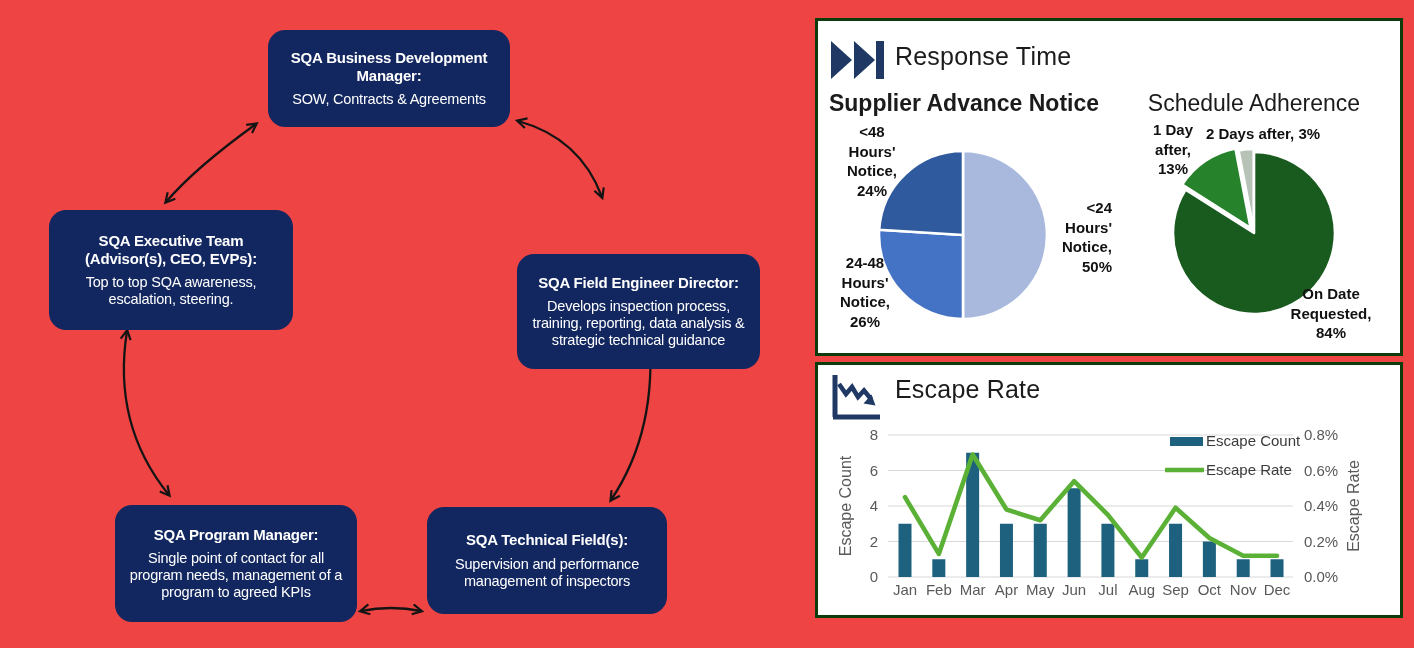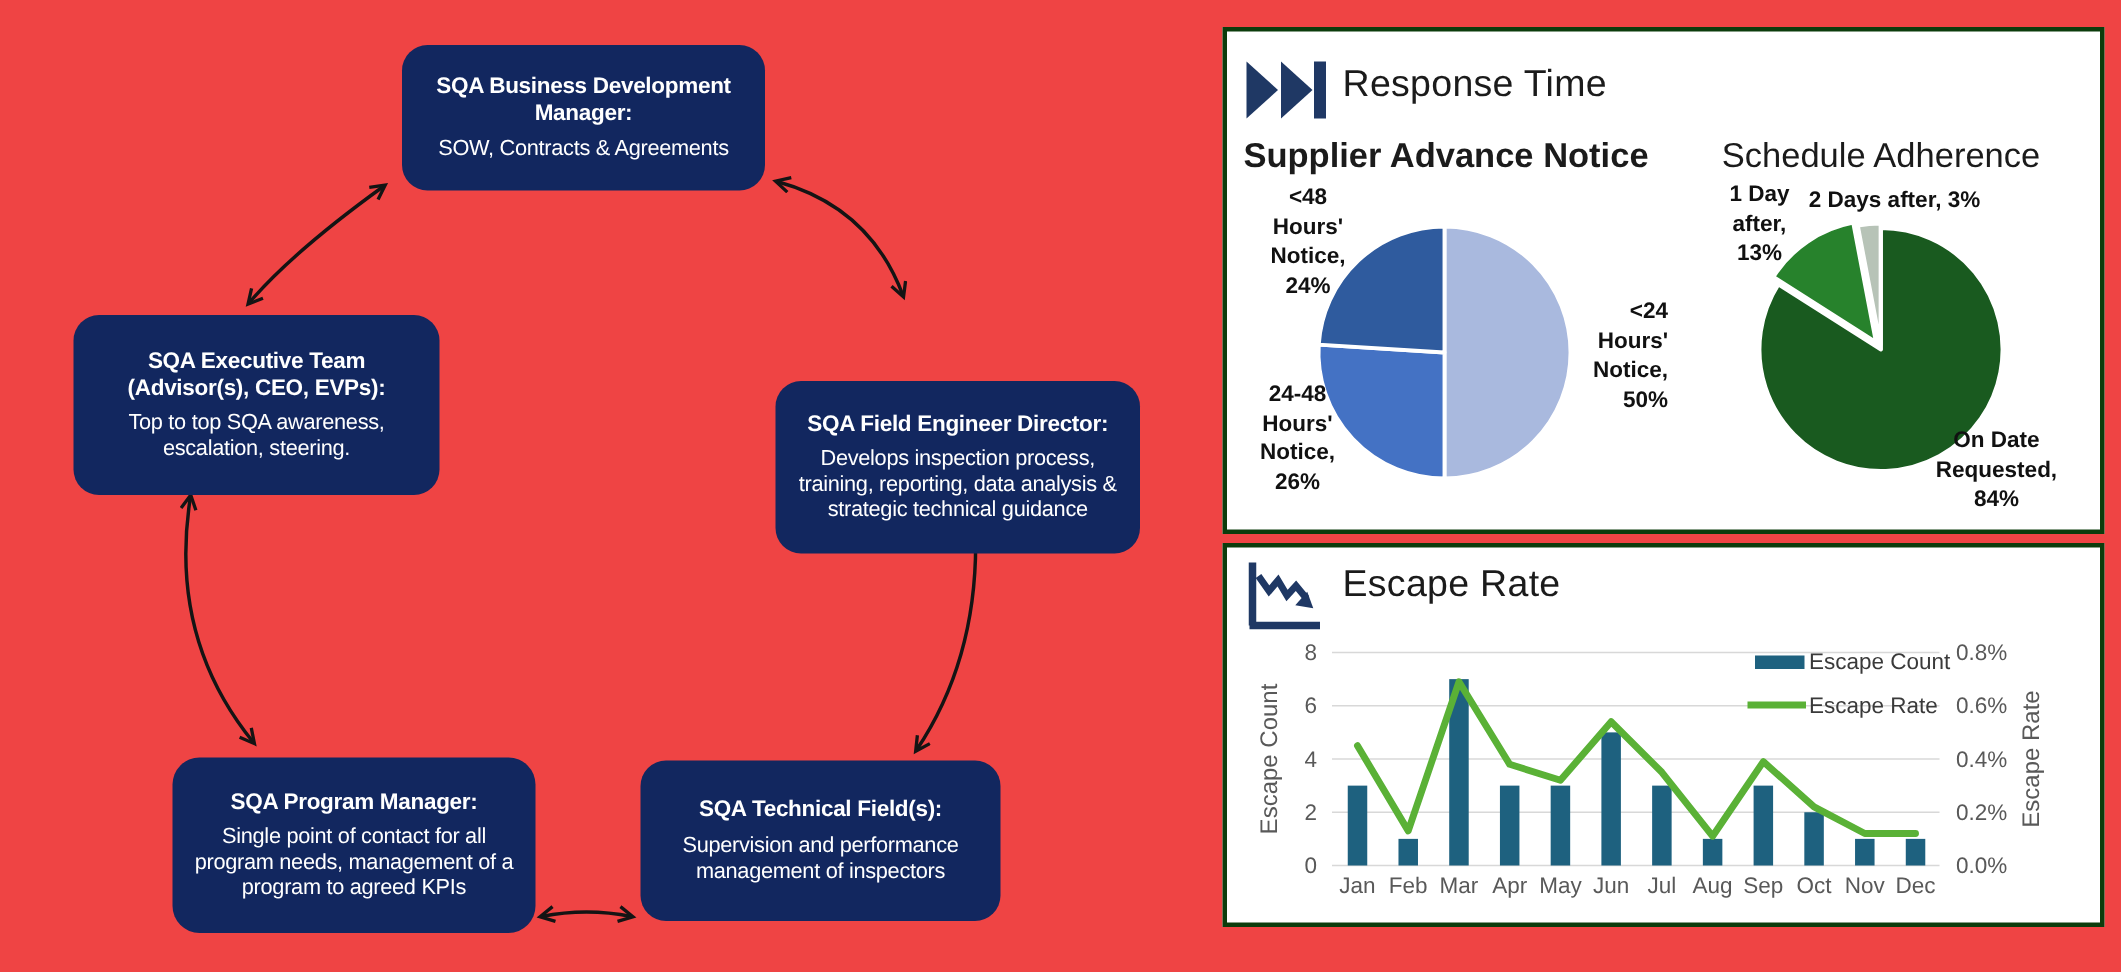--- a/index.html
+++ b/index.html
@@ -56,21 +56,21 @@
     <div class="dbox" style="left:18px;top:210px;width:244px;height:120px;margin-left:31px;">
       <div class="dbox-title">SQA Executive Team (Advisor(s), CEO, EVPs):</div>
       <div class="dbox-body">Top to top SQA awareness, escalation, steering.</div>
     </div>
 
     <div class="dbox" style="left:517px;top:210px;width:243px;height:115px;margin-top:44px;">
       <div class="dbox-title">SQA Field Engineer Director:</div>
       <div class="dbox-body">Develops inspection process, training, reporting, data analysis &amp; strategic technical guidance</div>
     </div>
 
-    <div class="dbox" style="left:115px;top:505px;width:242px;height:117px;border-radius:18px;">
+    <div class="dbox" style="left:115px;top:505px;width:242px;height:117px;">
       <div class="dbox-title">SQA Program Manager:</div>
       <div class="dbox-body">Single point of contact for all program needs, management of a program to agreed KPIs</div>
     </div>
 
     <div class="dbox" style="left:427px;top:507px;width:240px;height:107px;">
       <div class="dbox-title">SQA Technical Field(s):</div>
       <div class="dbox-body">Supervision and performance management of inspectors</div>
     </div>
   </div>
 

